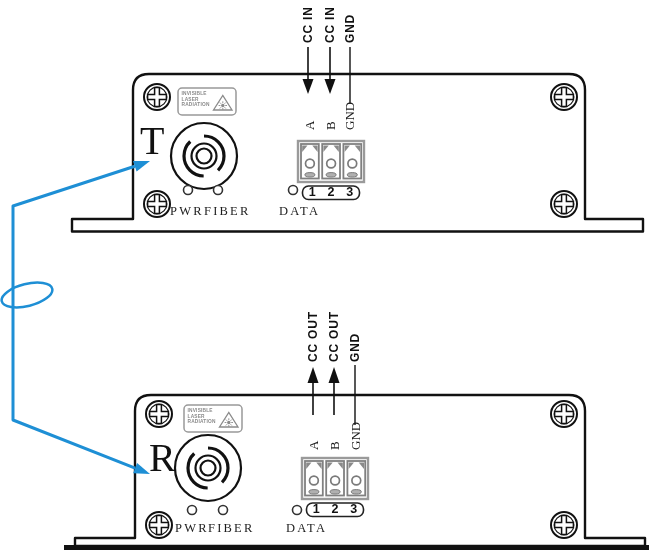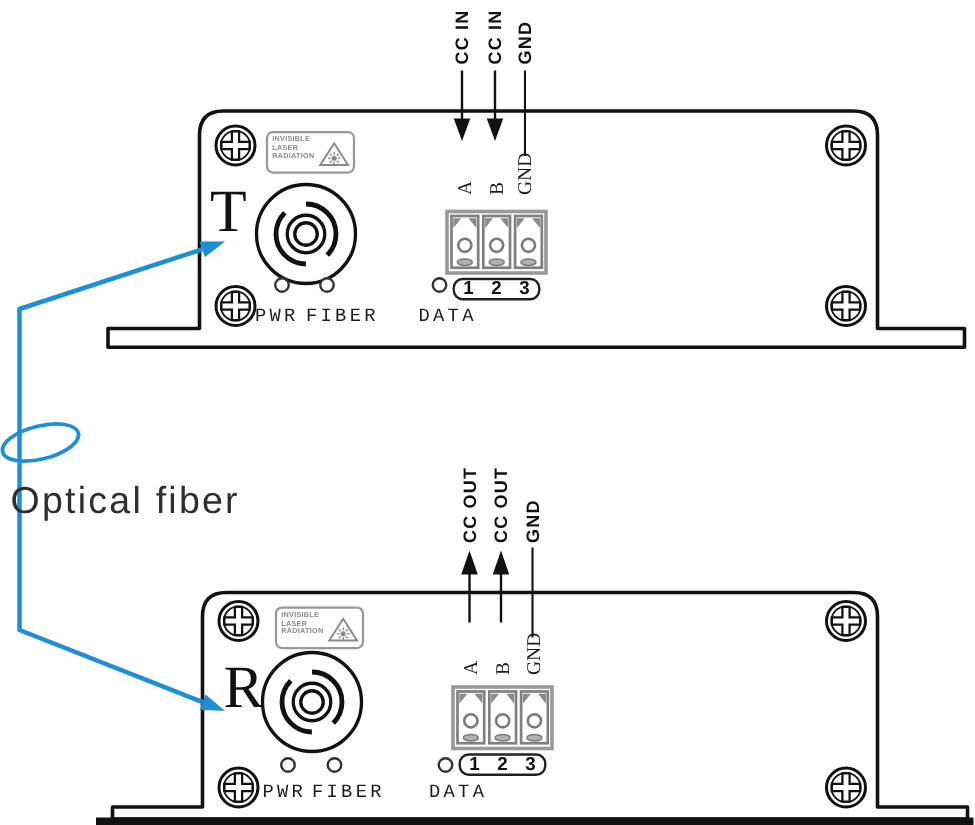--- a/index.html
+++ b/index.html
@@ -2,21 +2,21 @@
 <html><head>
 <meta charset="utf-8">
 <style>
   html,body{margin:0;padding:0;background:#fff;}
   .canvas{position:relative;width:650px;height:550px;background:#fff;overflow:hidden;
           font-family:"Liberation Sans", sans-serif;}
   .abs{position:absolute;}
   svg{position:absolute;left:0;top:0;}
   .rot{transform:rotate(-90deg);transform-origin:0 100%;white-space:nowrap;}
   .device-letter{font-family:"Liberation Serif", serif;font-size:40px;line-height:40px;color:#111;}
-  .ledlbl{font-family:Liberation Mono, monospace;font-size:12.5px;line-height:14px;
+  .ledlbl{font-family:Liberation Serif, serif;font-size:12.5px;line-height:14px;
           letter-spacing:2.2px;color:#1c1c1c;white-space:nowrap;}
   .pinlbl{font-family:"Liberation Serif", serif;font-size:13px;line-height:14px;height:14px;
           width:60px;color:#1c1c1c;}
   .wirelbl{font-family:"Liberation Sans", sans-serif;font-weight:bold;font-size:12px;
            line-height:13px;height:13px;width:70px;letter-spacing:0.8px;color:#111;}
   .numrow{display:flex;justify-content:space-around;align-items:center;
           font-weight:bold;font-size:12.5px;line-height:13px;color:#111;}
   .optical{font-size:25px;line-height:28px;letter-spacing:1.5px;color:#2e2e2e;}
   .warntext{font-size:4.8px;line-height:5.6px;font-weight:bold;color:#8a8a8a;
             letter-spacing:0.2px;white-space:nowrap;}
@@ -169,15 +169,14 @@
 <div class="abs rot wirelbl" style="left:319.5px;top:349px;">CC OUT</div>
 <div class="abs rot wirelbl" style="left:340.5px;top:349px;">CC OUT</div>
 <div class="abs rot wirelbl" style="left:361.5px;top:349px;">GND</div>
 
 <div class="abs numrow" style="left:307px;top:503px;width:56px;height:13px;">
   <span>1</span>
   <span>2</span>
   <span>3</span>
 </div>
 
-<div class="abs optical" style="left:7px;top:320px;">Optical fiber</div>
 
 </div>
 
 </body></html>

